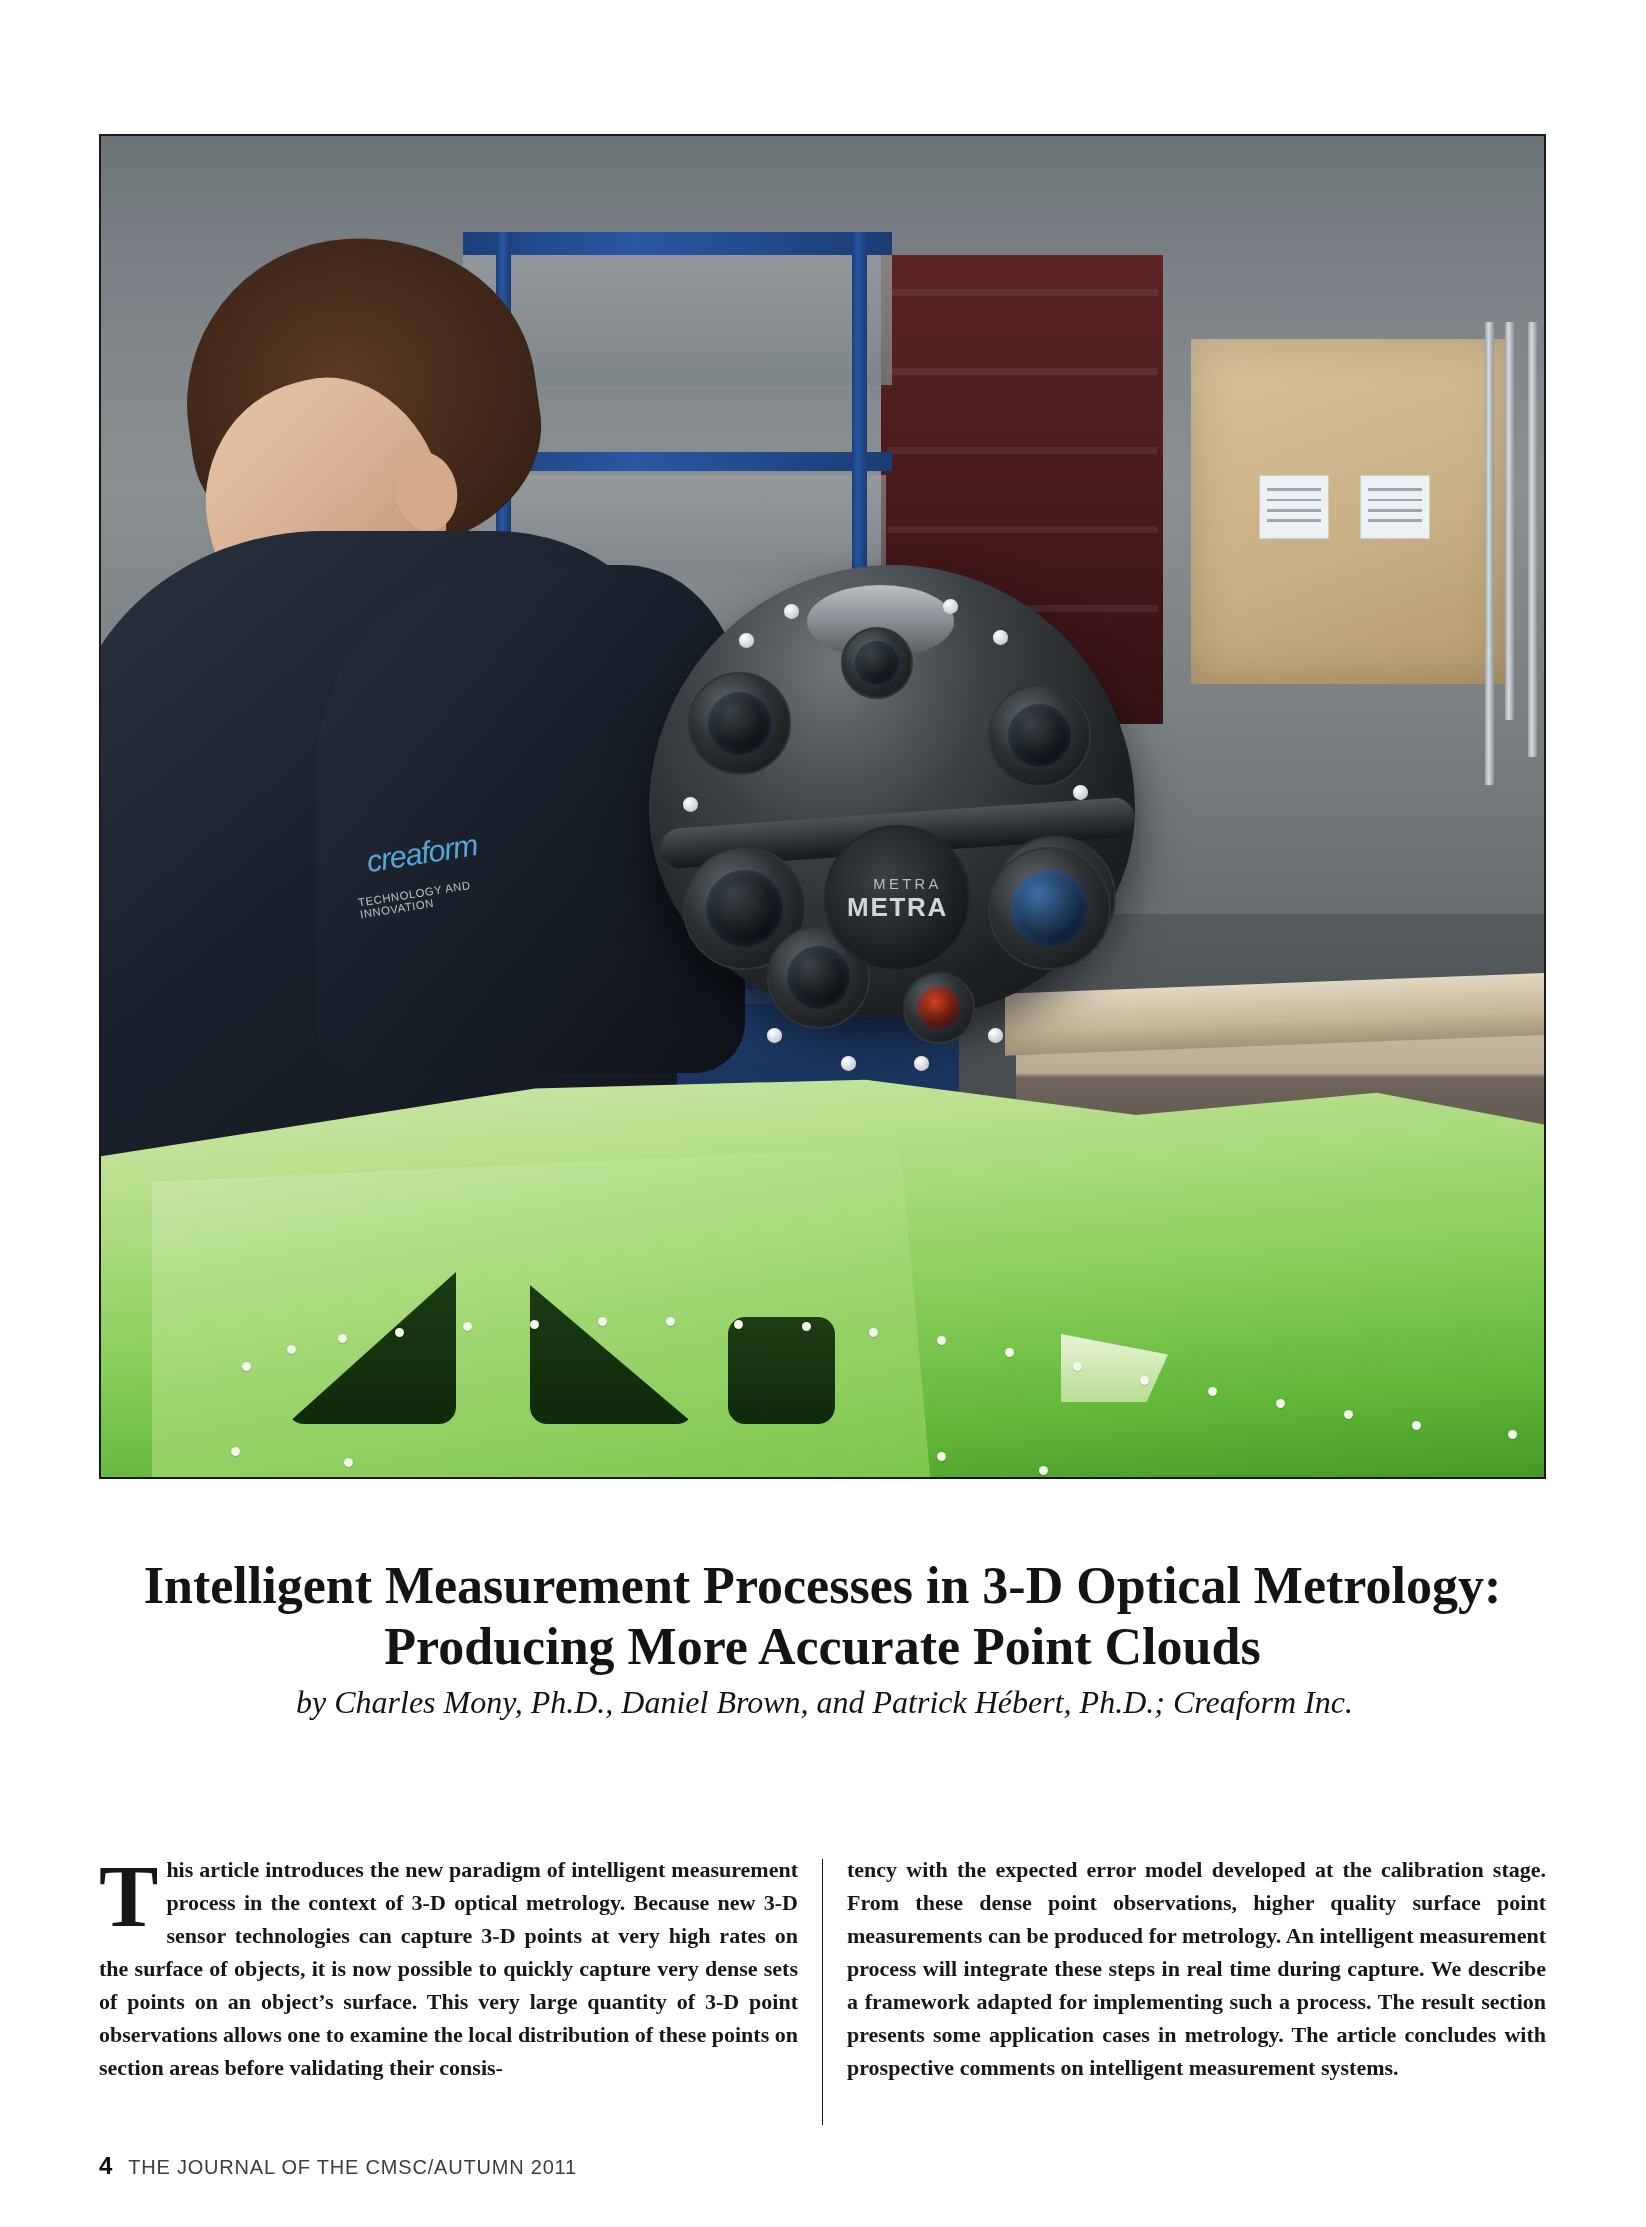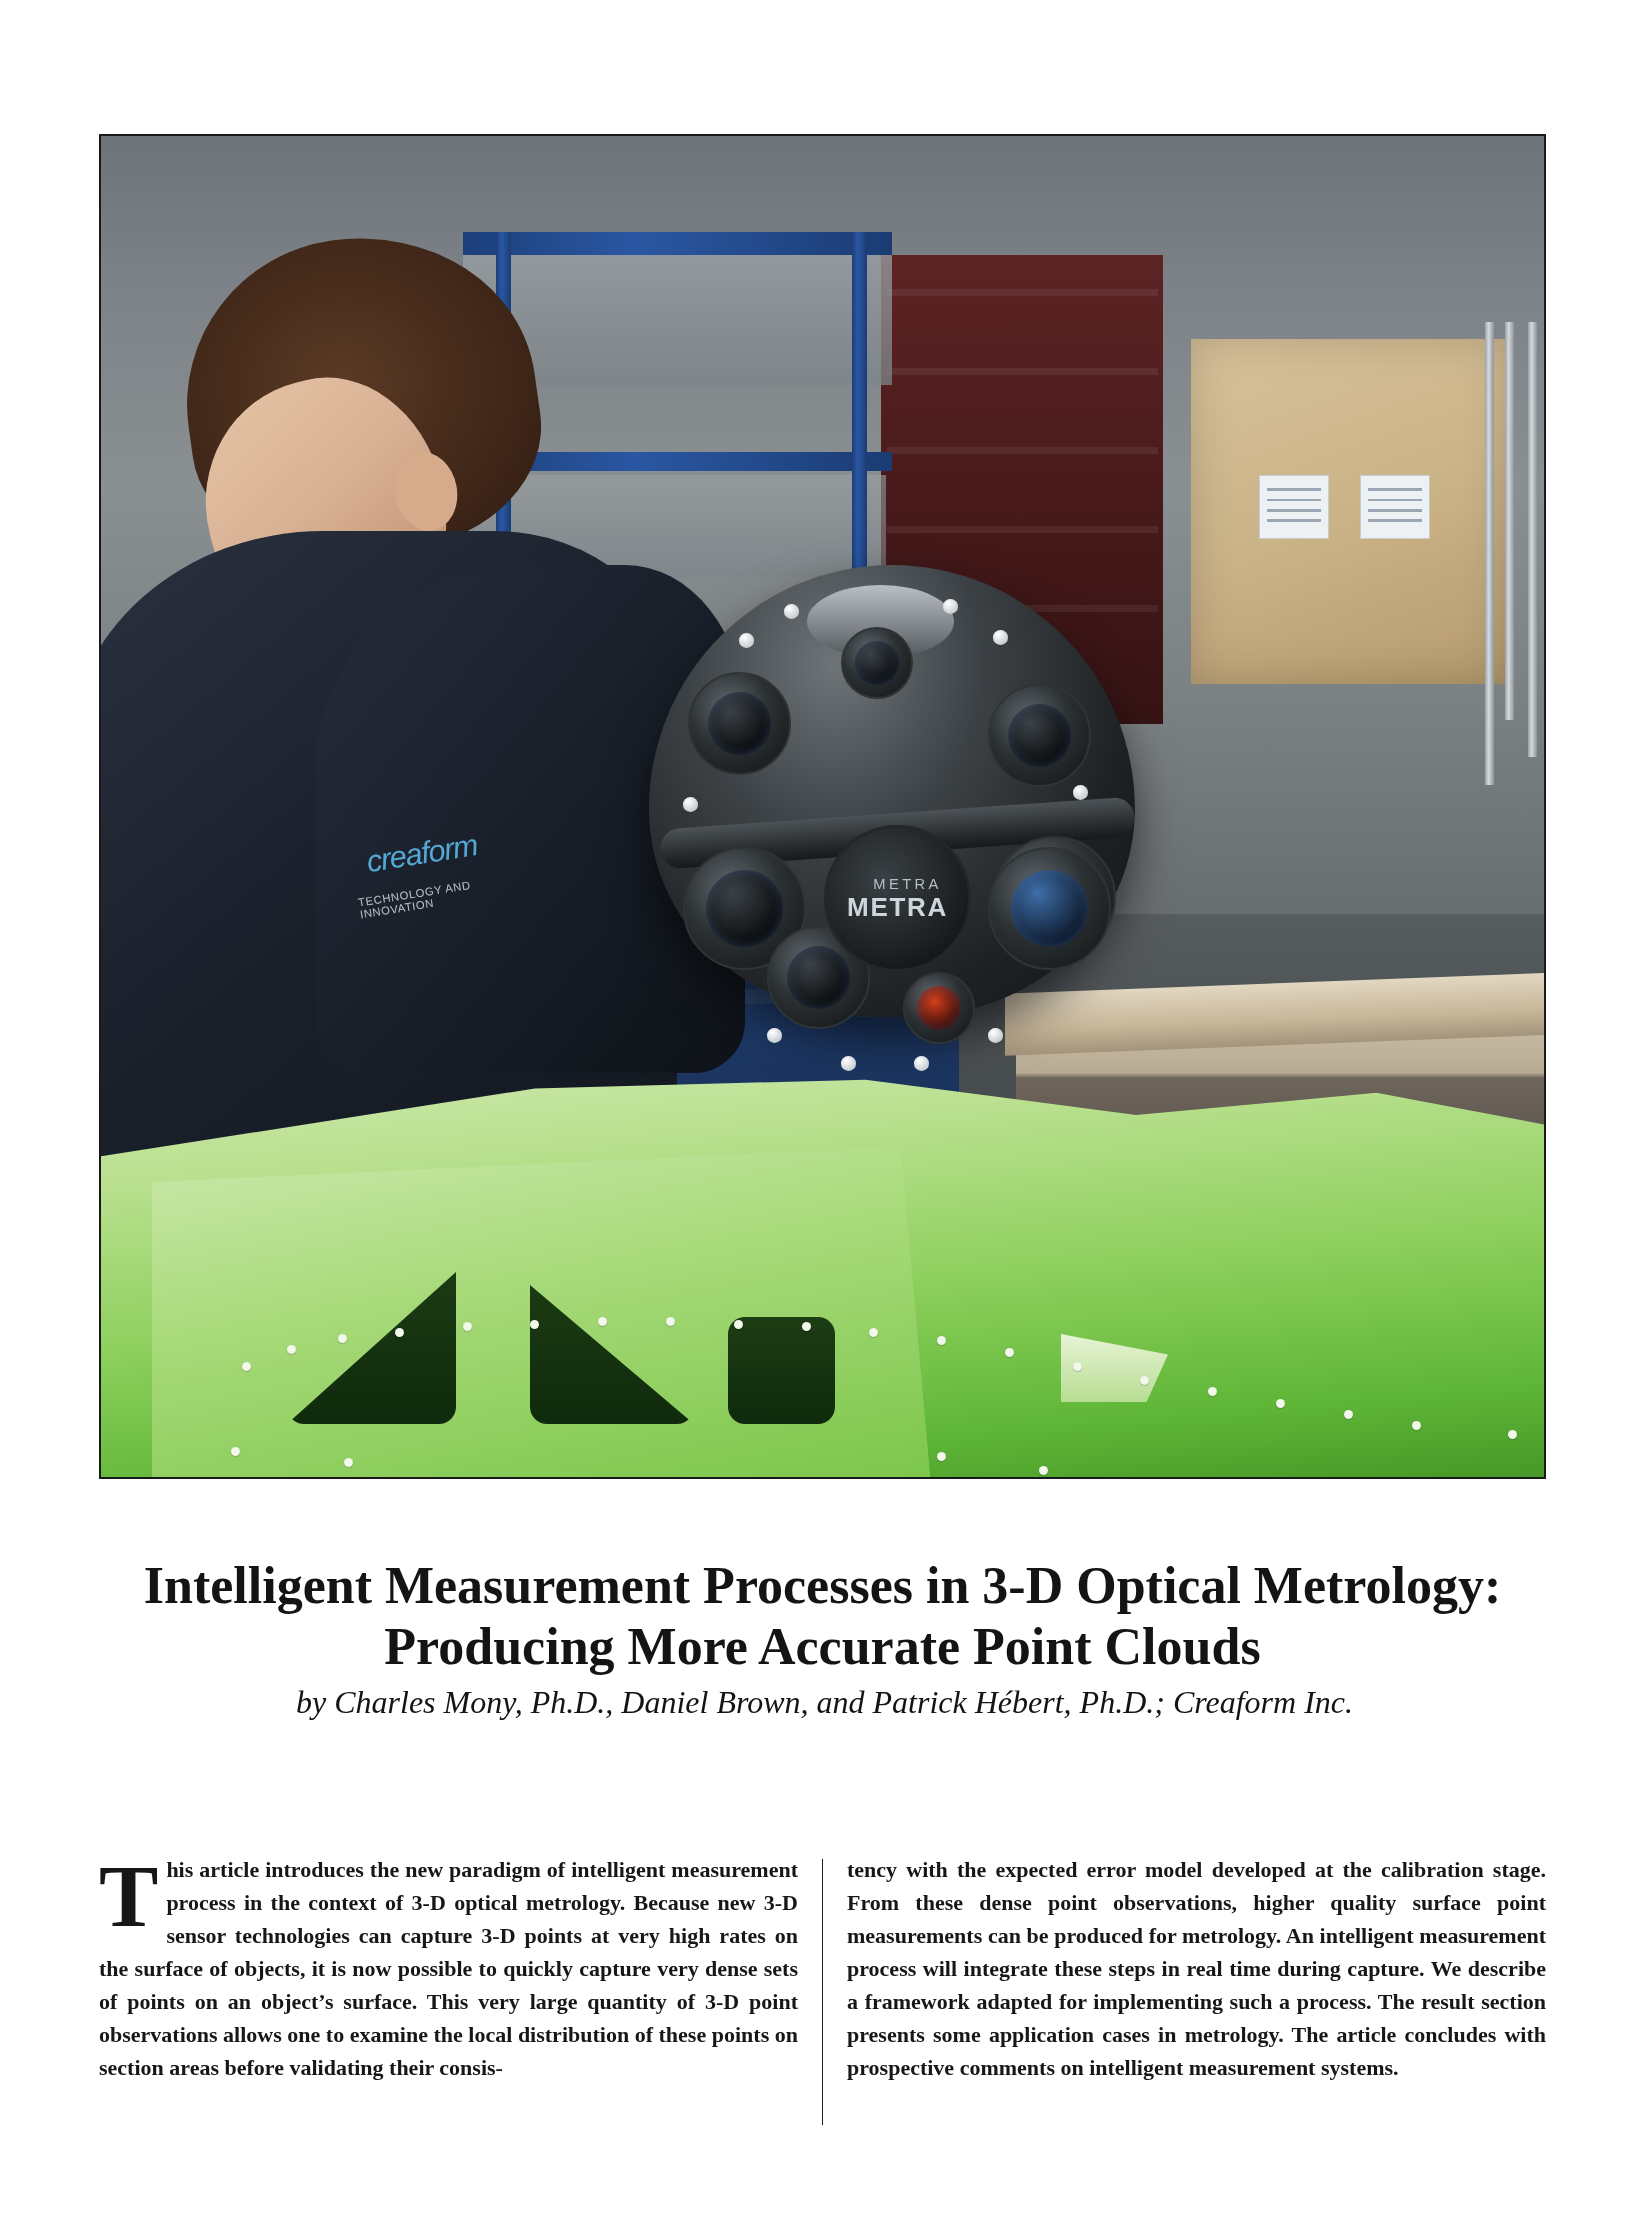--- a/index.html
+++ b/index.html
@@ -543,15 +543,19 @@
   <h1 class="title">Intelligent Measurement Processes in 3-D Optical Metrology: Producing More Accurate Point Clouds</h1>
 
   <div class="byline">by Charles Mony, Ph.D., Daniel Brown, and Patrick Hébert, Ph.D.; Creaform Inc.</div>
 
   <div class="columns">
     <div class="col col-left dropcap">This article introduces the new paradigm of intelligent measurement process in the context of 3-D optical metrology. Because new 3-D sensor technologies can capture 3-D points at very high rates on the surface of objects, it is now possible to quickly capture very dense sets of points on an object’s surface. This very large quantity of 3-D point observations allows one to examine the local distribution of these points on section areas before validating their consis-</div>
     <div class="col-rule"></div>
     <div class="col col-right">tency with the expected error model developed at the calibration stage. From these dense point observations, higher quality surface point measurements can be produced for metrology. An intelligent measurement process will integrate these steps in real time during capture. We describe a framework adapted for implementing such a process. The result section presents some application cases in metrology. The article concludes with prospective comments on intelligent measurement systems.</div>
   </div>
 
+  <div class="footer">
+    <span class="pagenum">4</span>
+    <span>THE JOURNAL OF THE CMSC/AUTUMN 2011</span>
+  </div>
 
 </div>
 
 
 </body></html>

